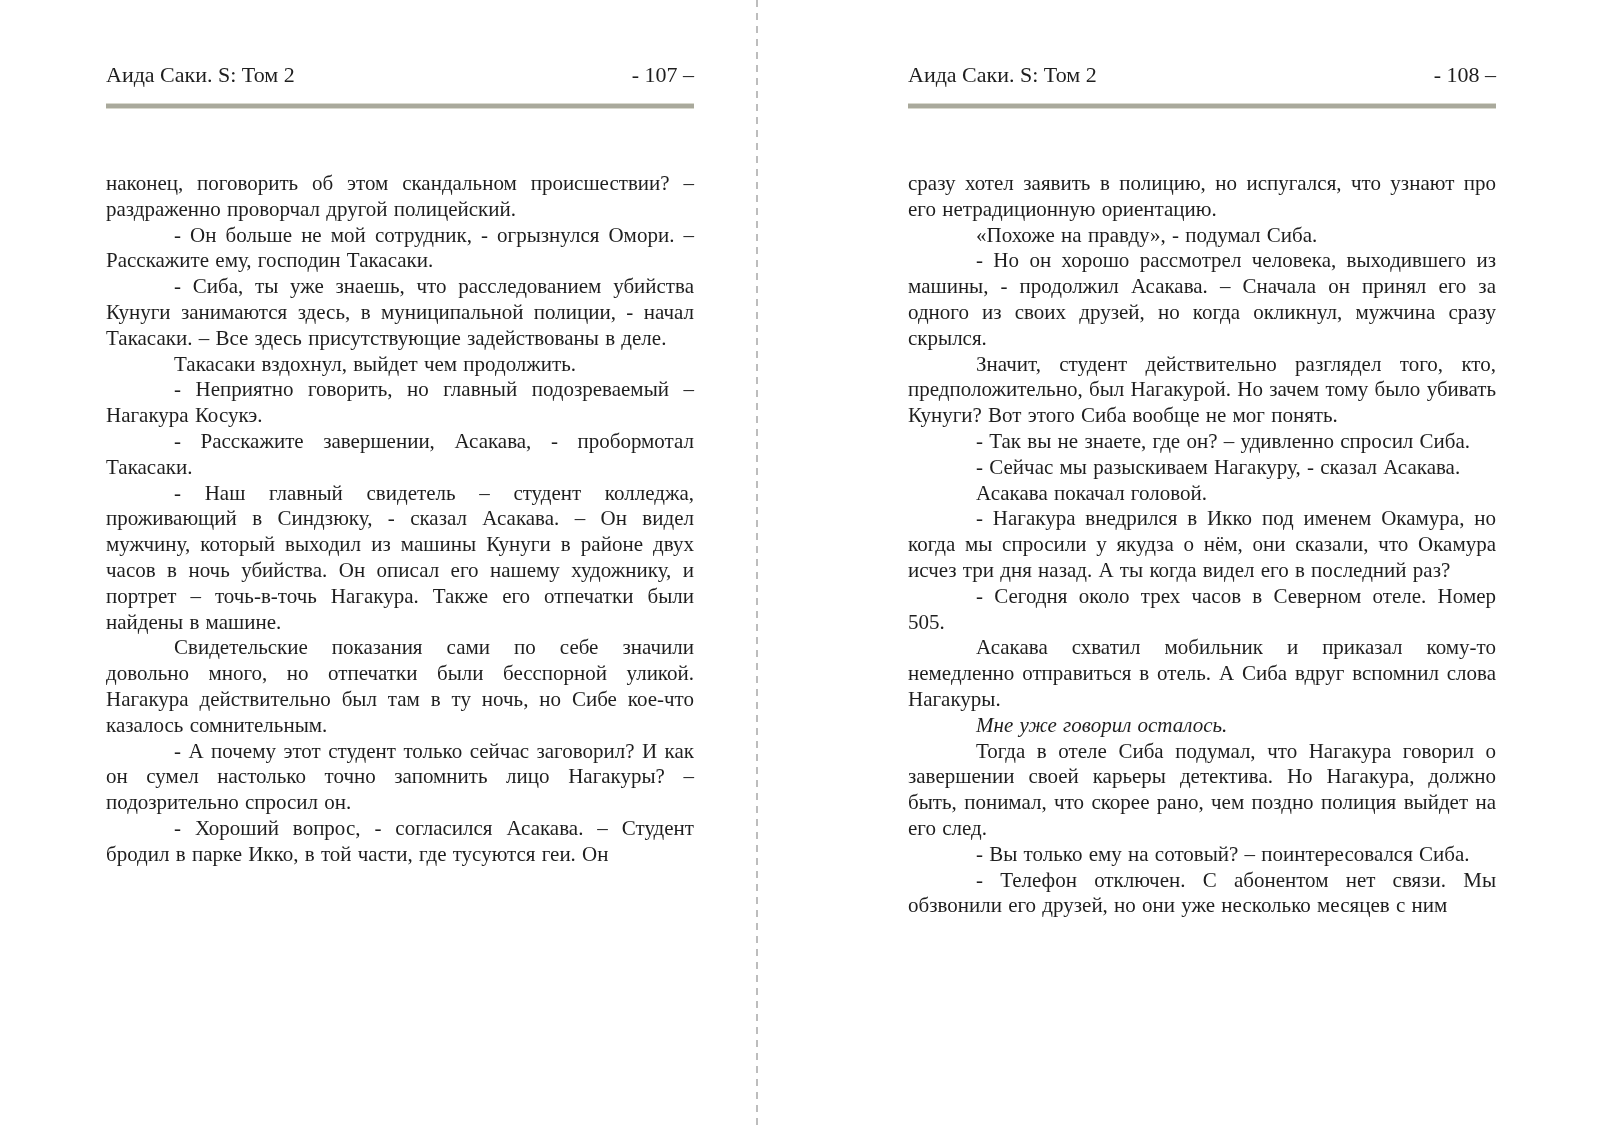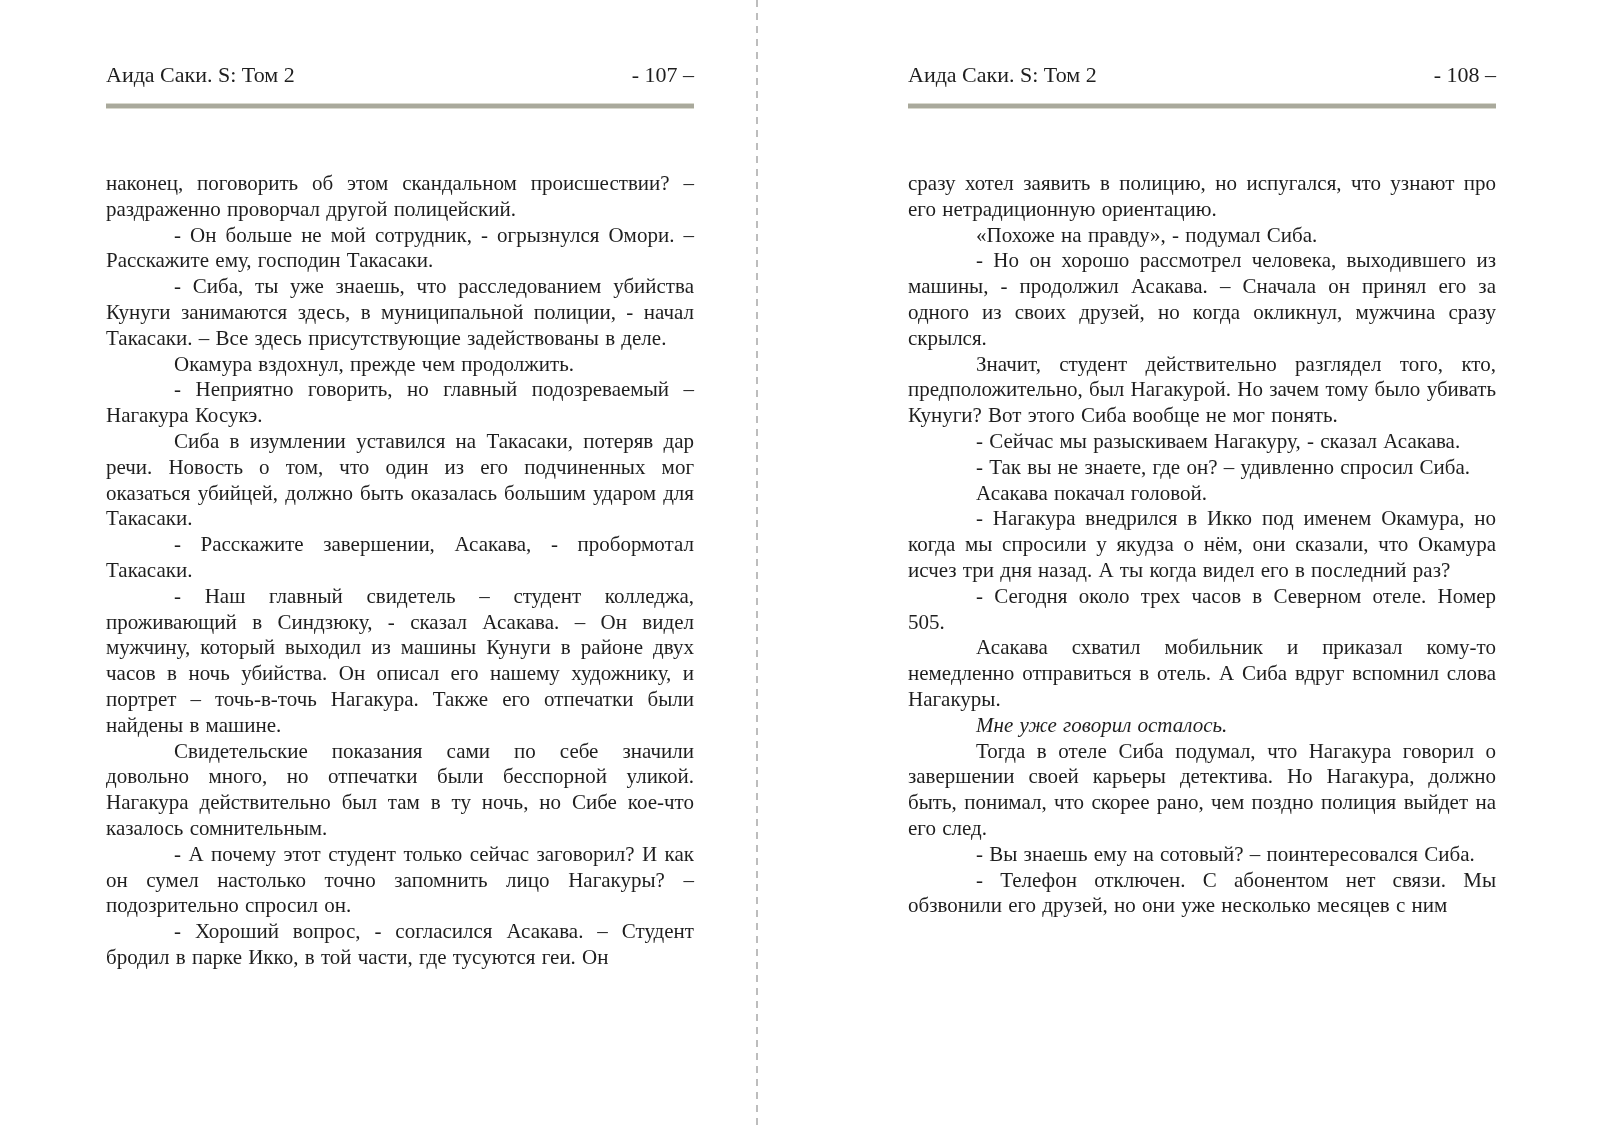--- a/index.html
+++ b/index.html
@@ -87,48 +87,47 @@
   <section class="page left">
     <header class="page-header">
       <span>Аида Саки. S: Том 2</span>
       <span>- 107 –</span>
     </header>
     <div class="rule"></div>
     <div class="page-body" id="left-body">
         <p class="para flush">наконец, поговорить об этом скандальном происшествии? – раздраженно проворчал другой полицейский.</p>
         <p class="para">- Он больше не мой сотрудник, - огрызнулся Омори. – Расскажите ему, господин Такасаки.</p>
         <p class="para">- Сиба, ты уже знаешь, что расследованием убийства Кунуги занимаются здесь, в муниципальной полиции, - начал Такасаки. – Все здесь присутствующие задействованы в деле.</p>
-        <p class="para">Окамура вздохнул, прежде чем продолжить.</p>
+        <p class="para">Такасаки вздохнул, выйдет чем продолжить.</p>
         <p class="para">- Неприятно говорить, но главный подозреваемый – Нагакура Косукэ.</p>
-        <p class="para">Сиба в изумлении уставился на Такасаки, потеряв дар речи. Новость о том, что один из его подчиненных мог оказаться убийцей, должно быть оказалась большим ударом для Такасаки.</p>
         <p class="para">- Расскажите завершении, Асакава, - пробормотал Такасаки.</p>
         <p class="para">- Наш главный свидетель – студент колледжа, проживающий в Синдзюку, - сказал Асакава. – Он видел мужчину, который выходил из машины Кунуги в районе двух часов в ночь убийства. Он описал его нашему художнику, и портрет – точь-в-точь Нагакура. Также его отпечатки были найдены в машине.</p>
         <p class="para">Свидетельские показания сами по себе значили довольно много, но отпечатки были бесспорной уликой. Нагакура действительно был там в ту ночь, но Сибе кое-что казалось сомнительным.</p>
         <p class="para">- А почему этот студент только сейчас заговорил? И как он сумел настолько точно запомнить лицо Нагакуры? – подозрительно спросил он.</p>
         <p class="para">- Хороший вопрос, - согласился Асакава. – Студент бродил в парке Икко, в той части, где тусуются геи. Он</p>
       </div>
   </section>
 
   <section class="page right">
     <header class="page-header">
       <span>Аида Саки. S: Том 2</span>
       <span>- 108 –</span>
     </header>
     <div class="rule"></div>
     <div class="page-body" id="right-body">
         <p class="para flush">сразу хотел заявить в полицию, но испугался, что узнают про его нетрадиционную ориентацию.</p>
         <p class="para">«Похоже на правду», - подумал Сиба.</p>
         <p class="para">- Но он хорошо рассмотрел человека, выходившего из машины, - продолжил Асакава. – Сначала он принял его за одного из своих друзей, но когда окликнул, мужчина сразу скрылся.</p>
         <p class="para">Значит, студент действительно разглядел того, кто, предположительно, был Нагакурой. Но зачем тому было убивать Кунуги? Вот этого Сиба вообще не мог понять.</p>
+        <p class="para">- Так вы не знаете, где он? – удивленно спросил Сиба.</p>
         <p class="para">- Сейчас мы разыскиваем Нагакуру, - сказал Асакава.</p>
-        <p class="para">- Так вы не знаете, где он? – удивленно спросил Сиба.</p>
         <p class="para">Асакава покачал головой.</p>
         <p class="para">- Нагакура внедрился в Икко под именем Окамура, но когда мы спросили у якудза о нём, они сказали, что Окамура исчез три дня назад. А ты когда видел его в последний раз?</p>
         <p class="para">- Сегодня около трех часов в Северном отеле. Номер 505.</p>
         <p class="para">Асакава схватил мобильник и приказал кому-то немедленно отправиться в отель. А Сиба вдруг вспомнил слова Нагакуры.</p>
         <p class="para italic">Мне уже говорил осталось.</p>
         <p class="para">Тогда в отеле Сиба подумал, что Нагакура говорил о завершении своей карьеры детектива. Но Нагакура, должно быть, понимал, что скорее рано, чем поздно полиция выйдет на его след.</p>
-        <p class="para">- Вы знаешь ему на сотовый? – поинтересовался Сиба.</p>
+        <p class="para">- Вы только ему на сотовый? – поинтересовался Сиба.</p>
         <p class="para">- Телефон отключен. С абонентом нет связи. Мы обзвонили его друзей, но они уже несколько месяцев с ним</p>
       </div>
   </section>
 
 </div>
 
 </body></html>

